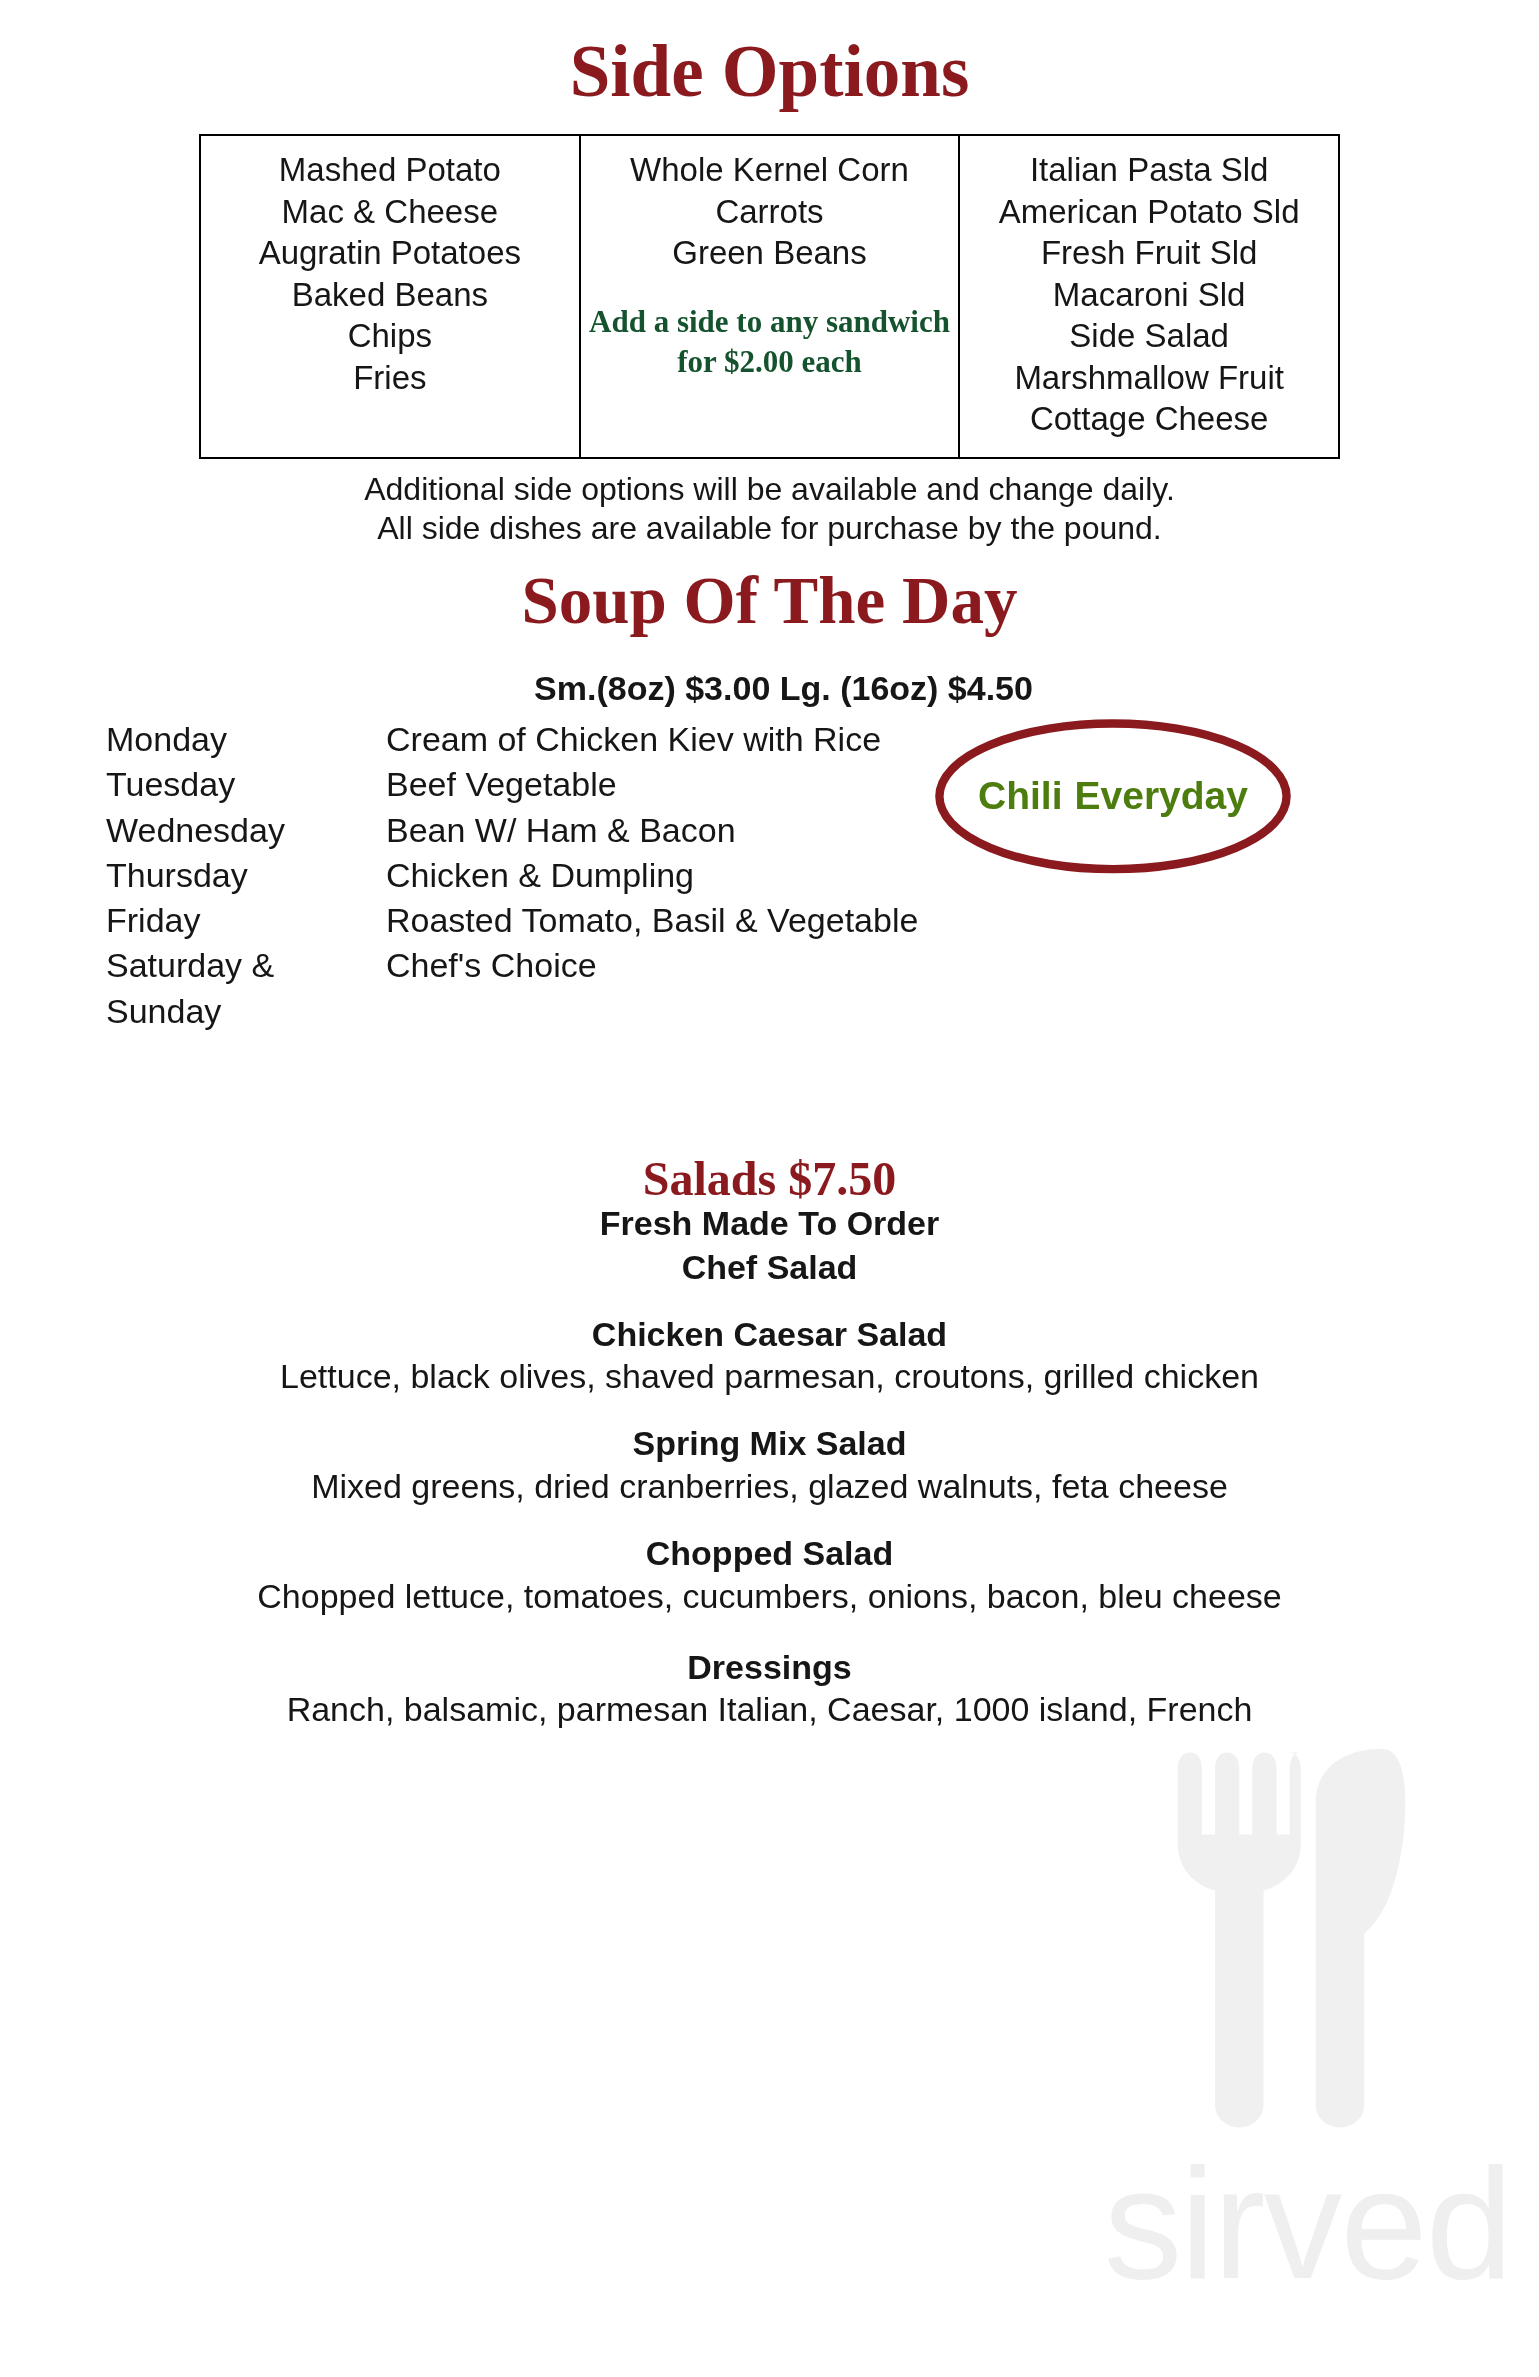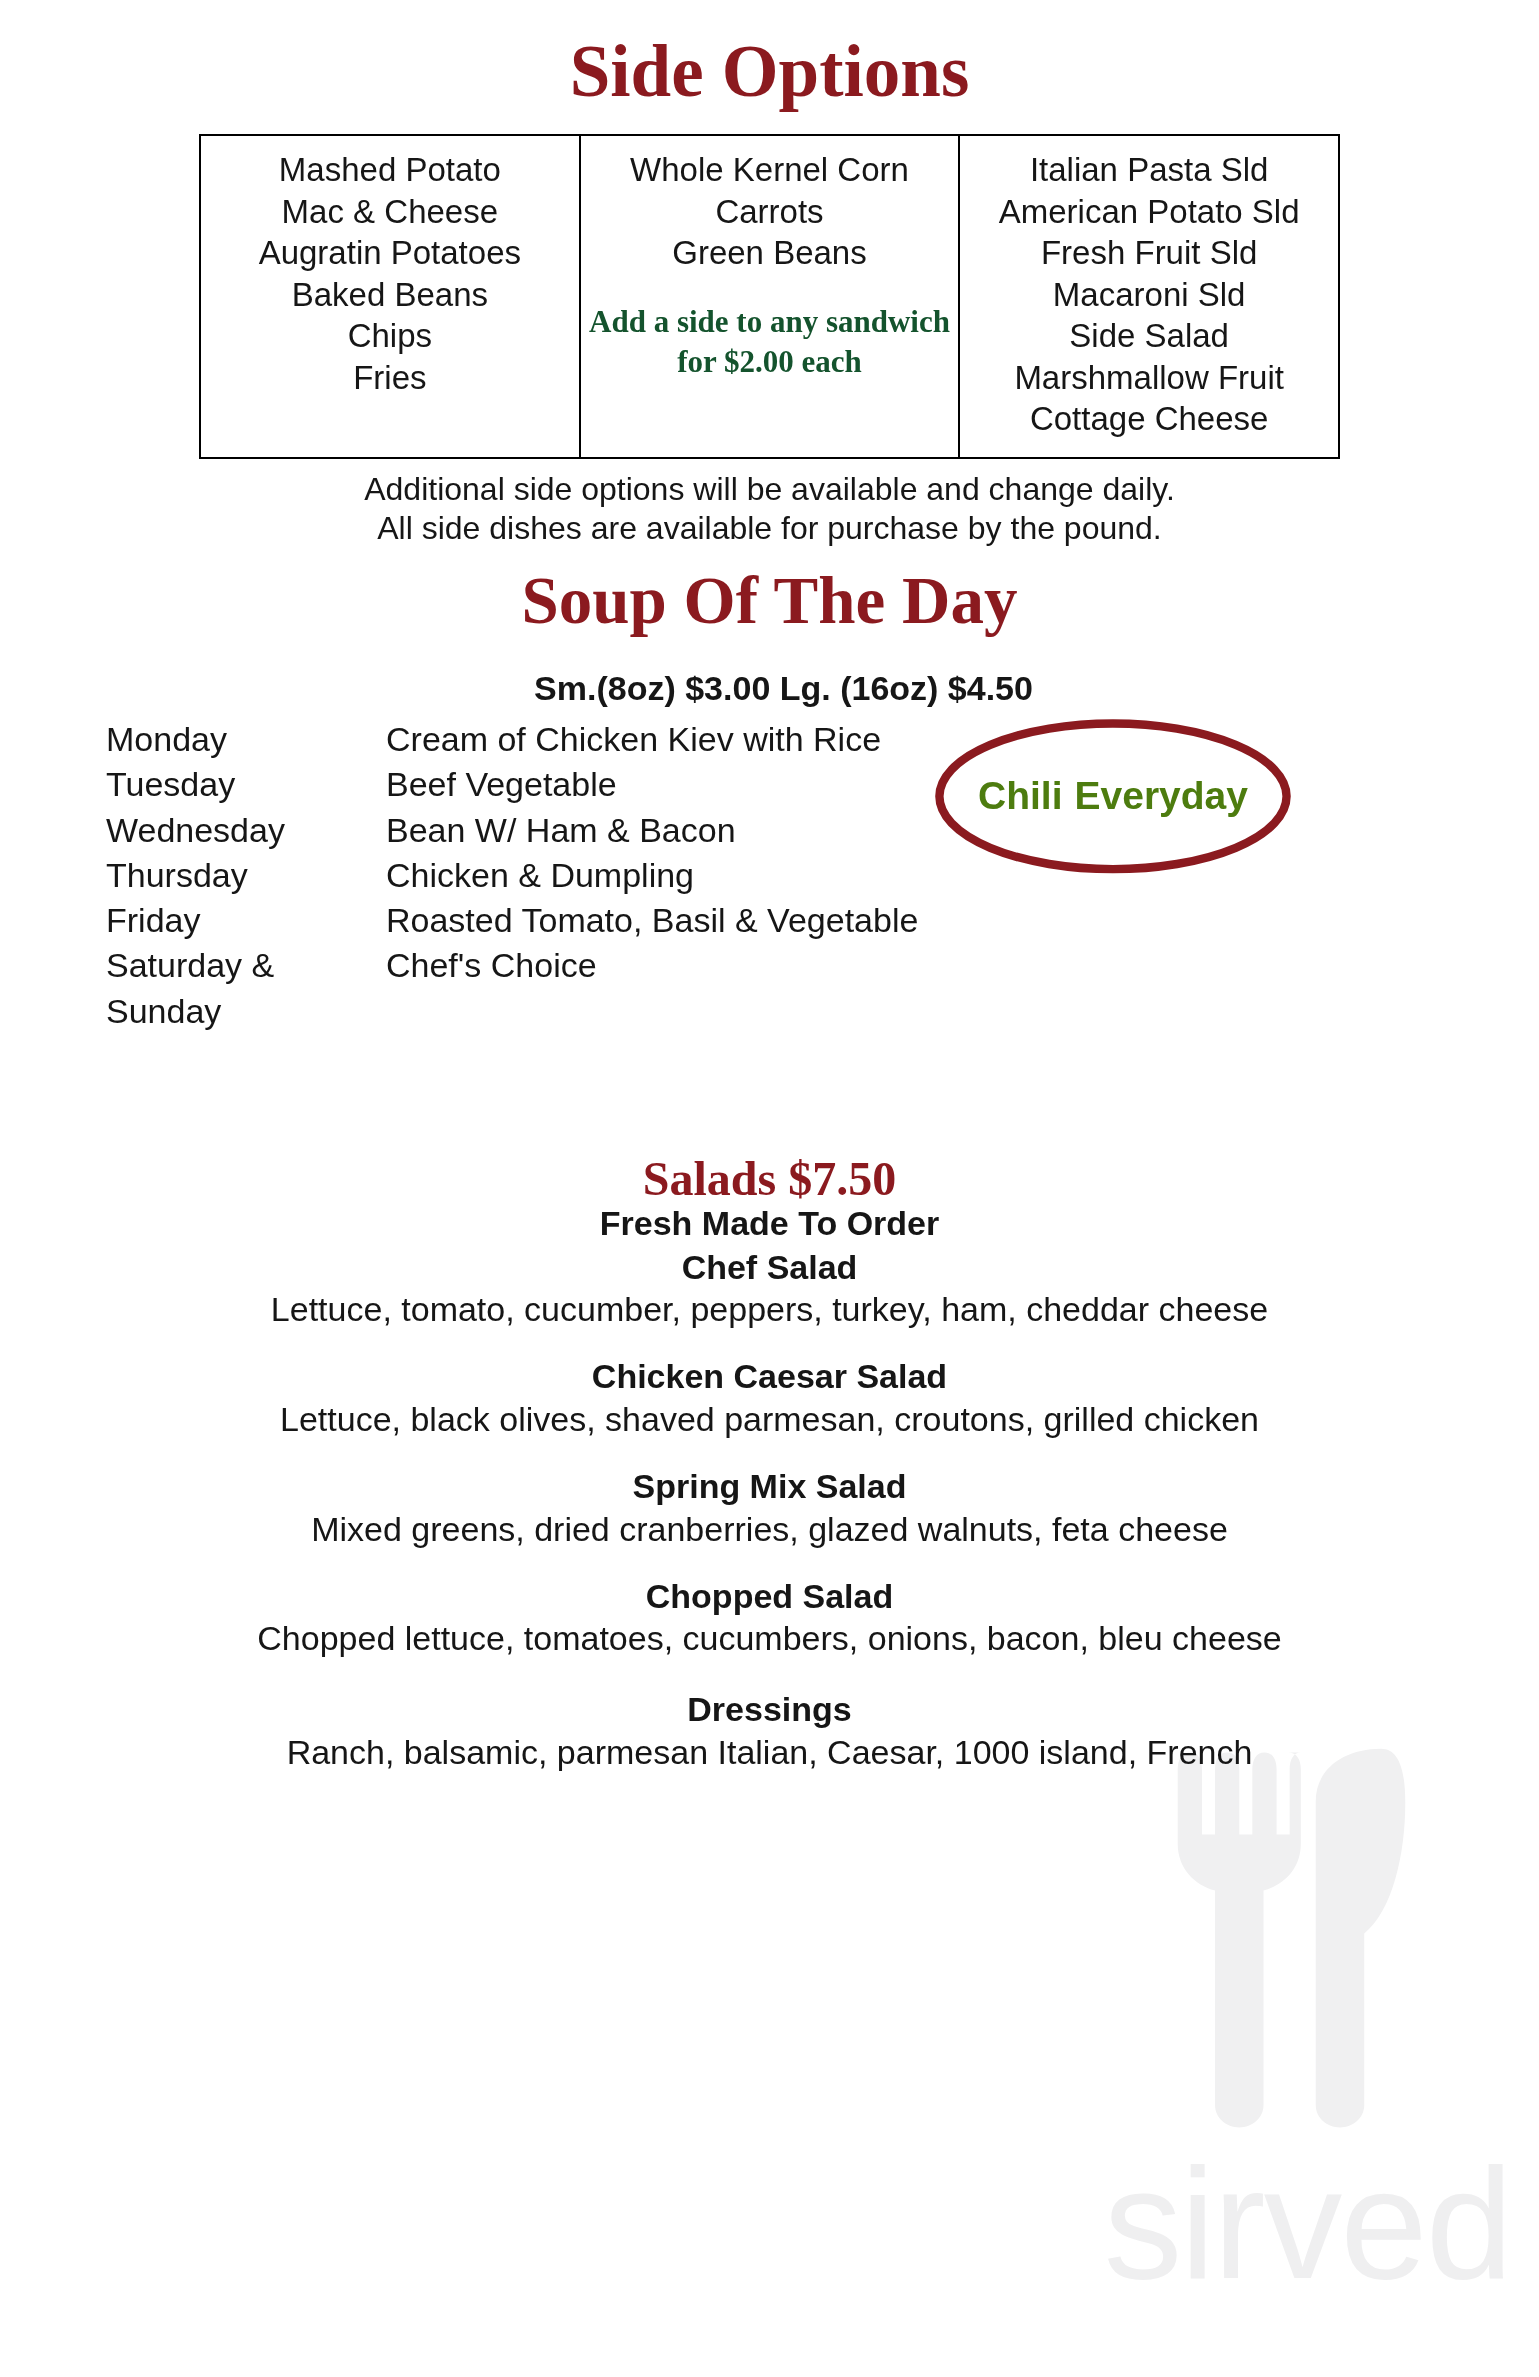--- a/index.html
+++ b/index.html
@@ -285,21 +285,20 @@
           <span>Everyday</span>
         </div>
       </div>
     </div>
 
     <div class="salads-block">
       <h1 class="section-title title-salads">Salads $7.50</h1>
       <div class="salad-sub">Fresh Made To Order</div>
 
       <div class="salad-name first">Chef Salad</div>
-      <div class="salad-desc">Lettuce, tomato, cucumber, peppers, turkey, ham, cheddar cheese</div>
 
       <div class="salad-name">Chicken Caesar Salad</div>
       <div class="salad-desc">Lettuce, black olives, shaved parmesan, croutons, grilled chicken</div>
 
       <div class="salad-name">Spring Mix Salad</div>
       <div class="salad-desc">Mixed greens, dried cranberries, glazed walnuts, feta cheese</div>
 
       <div class="salad-name">Chopped Salad</div>
       <div class="salad-desc">Chopped lettuce, tomatoes, cucumbers, onions, bacon, bleu cheese</div>
 

